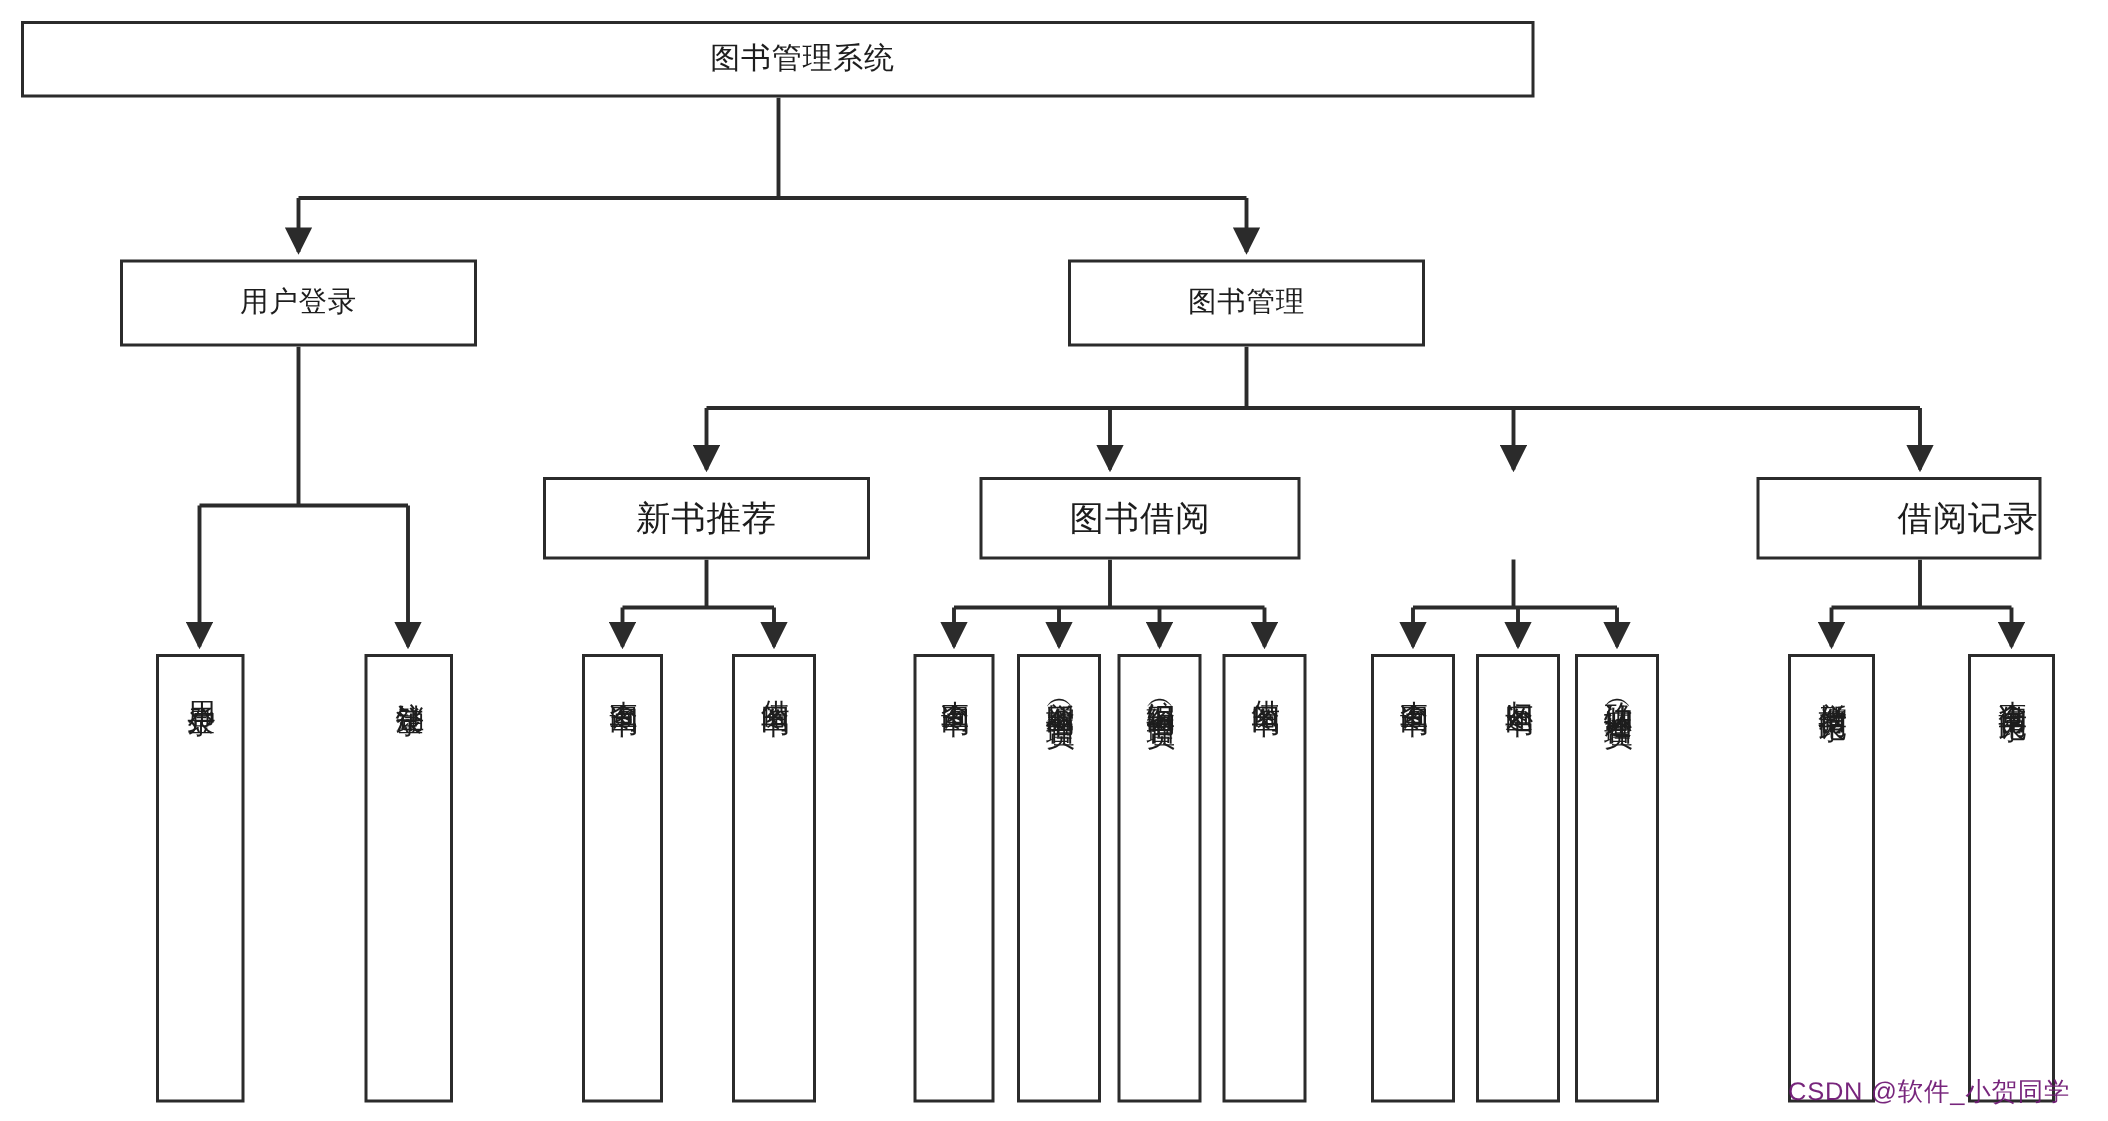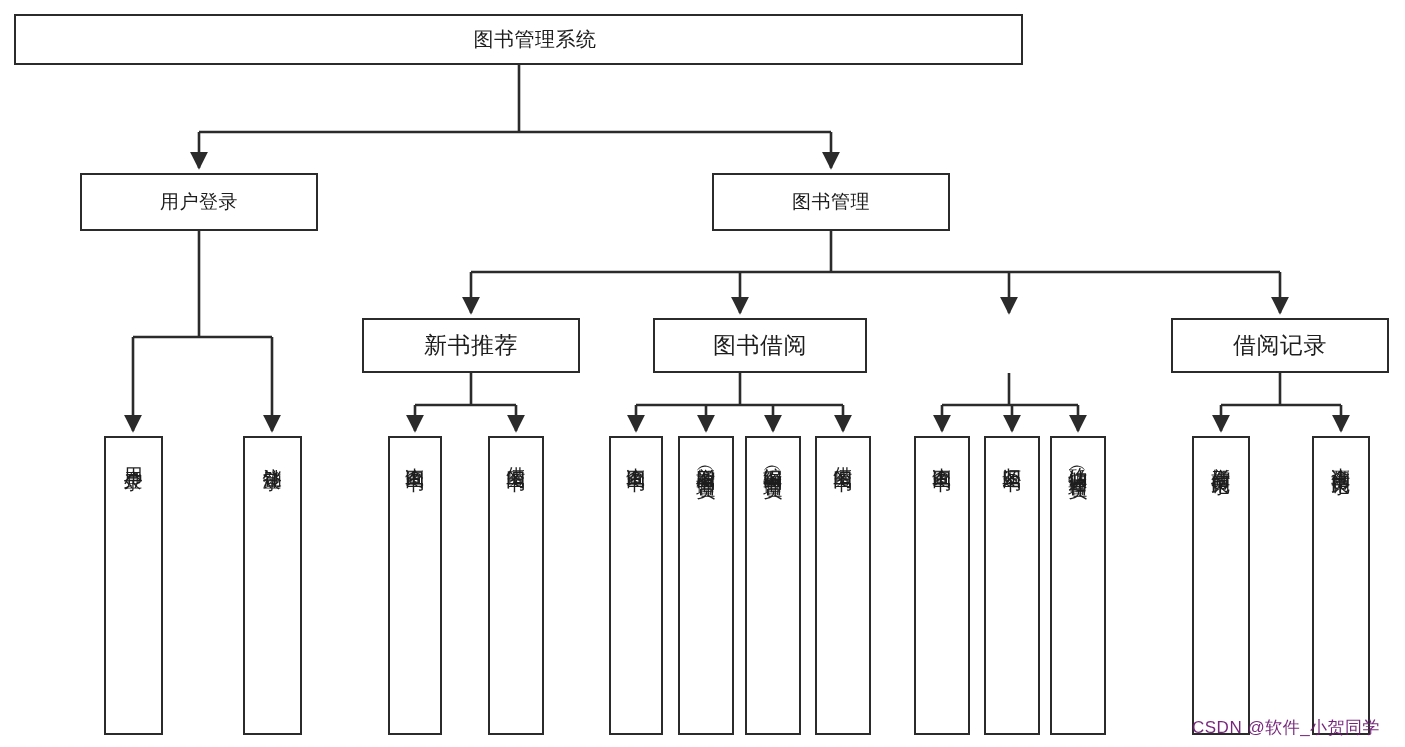--- a/index.html
+++ b/index.html
@@ -134,21 +134,21 @@
   <div class="node lvl1" style="left:712px;top:173px;width:238px;height:58px;">
     <span class="label">图书管理</span>
   </div>
 
   <div class="node lvl2" style="left:362px;top:318px;width:218px;height:55px;">
     <span class="label">新书推荐</span>
   </div>
   <div class="node lvl2" style="left:633px;top:318px;width:214px;height:55px;margin-left:20px;">
     <span class="label">图书借阅</span>
   </div>
-  <div class="node lvl2" style="left:1171px;top:318px;width:218px;height:55px;">
+  <div class="node lvl2" style="left:1171px;top:318px;width:190px;height:55px;justify-content:flex-end;">
     <span class="label">借阅记录</span>
   </div>
 
   <div class="node leaf" style="left:104px;top:436px;width:59px;height:299px;">
     <span class="label">用户登录</span>
   </div>
   <div class="node leaf" style="left:243px;top:436px;width:59px;height:299px;">
     <span class="label">注销登录</span>
   </div>
 

